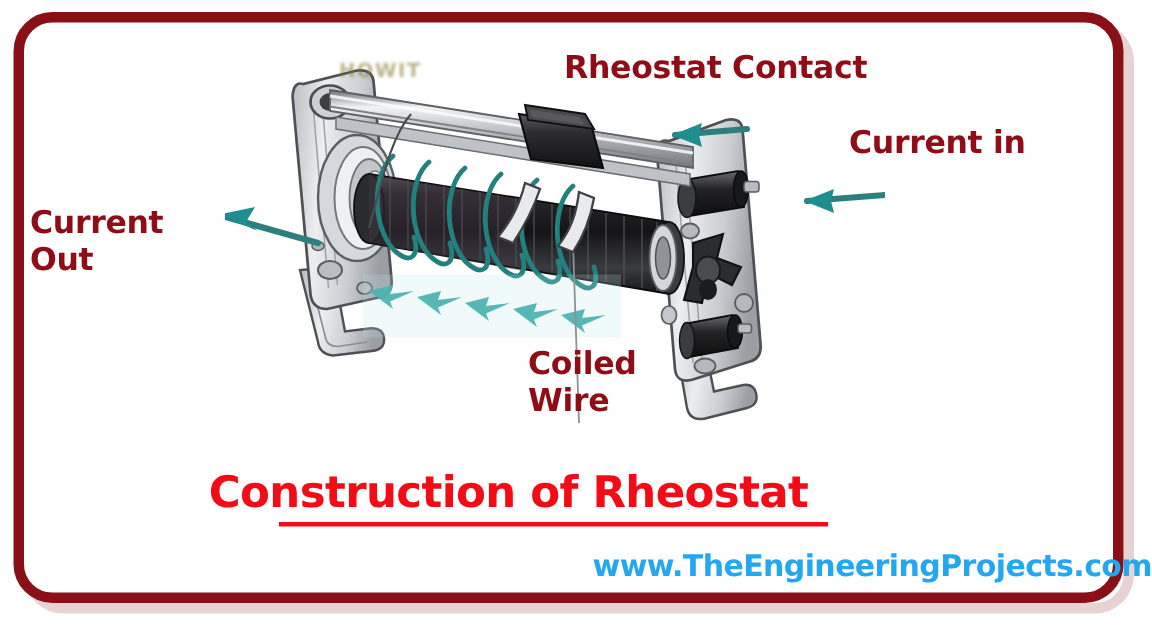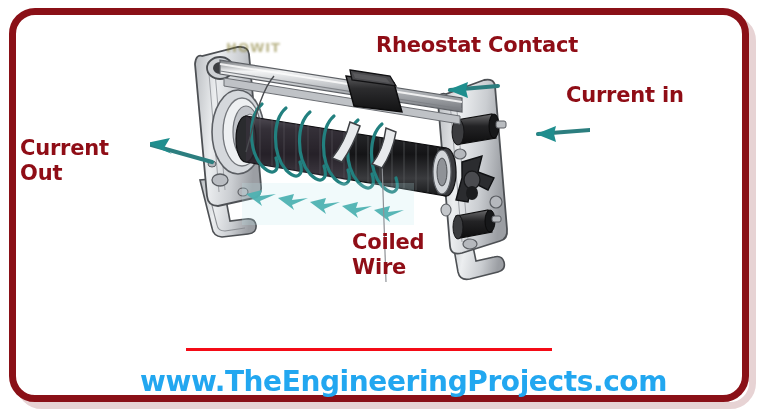--- a/index.html
+++ b/index.html
@@ -93,25 +93,25 @@
     top: 348px;
     width: 366px;
     height: 3px;
     background: #f40b16;
   }
   #site-url {
     position: absolute;
     left: 0;
     top: 365px;
     width: 768px;
-    text-align: center;
+    text-align: right;
     padding-left: 39px;
     box-sizing: border-box;
     color: #22a7f0;
-    font-size: 28px;
+    font-size: 20px;
     font-weight: bold;
     font-family: "DejaVu Sans", sans-serif;
     letter-spacing: -0.4px;
   }
 
   #illustration {
     position: absolute;
     left: 150px;
     top: 20px;
     width: 440px;
@@ -328,16 +328,17 @@
   <div class="lbl" id="label-sliding-contact">Rheostat Contact</div>
 
   <div class="lbl" id="label-current-in">Current in</div>
 
   <div class="lbl" id="label-current-out">Current
 Out</div>
 
   <div class="lbl" id="label-coiled-wire">Coiled
 Wire</div>
 
+  <div id="title">Construction of Rheostat</div>
   <div id="title-underline"></div>
   <div id="site-url">www.TheEngineeringProjects.com</div>
 
 </div>
 
 </body></html>

